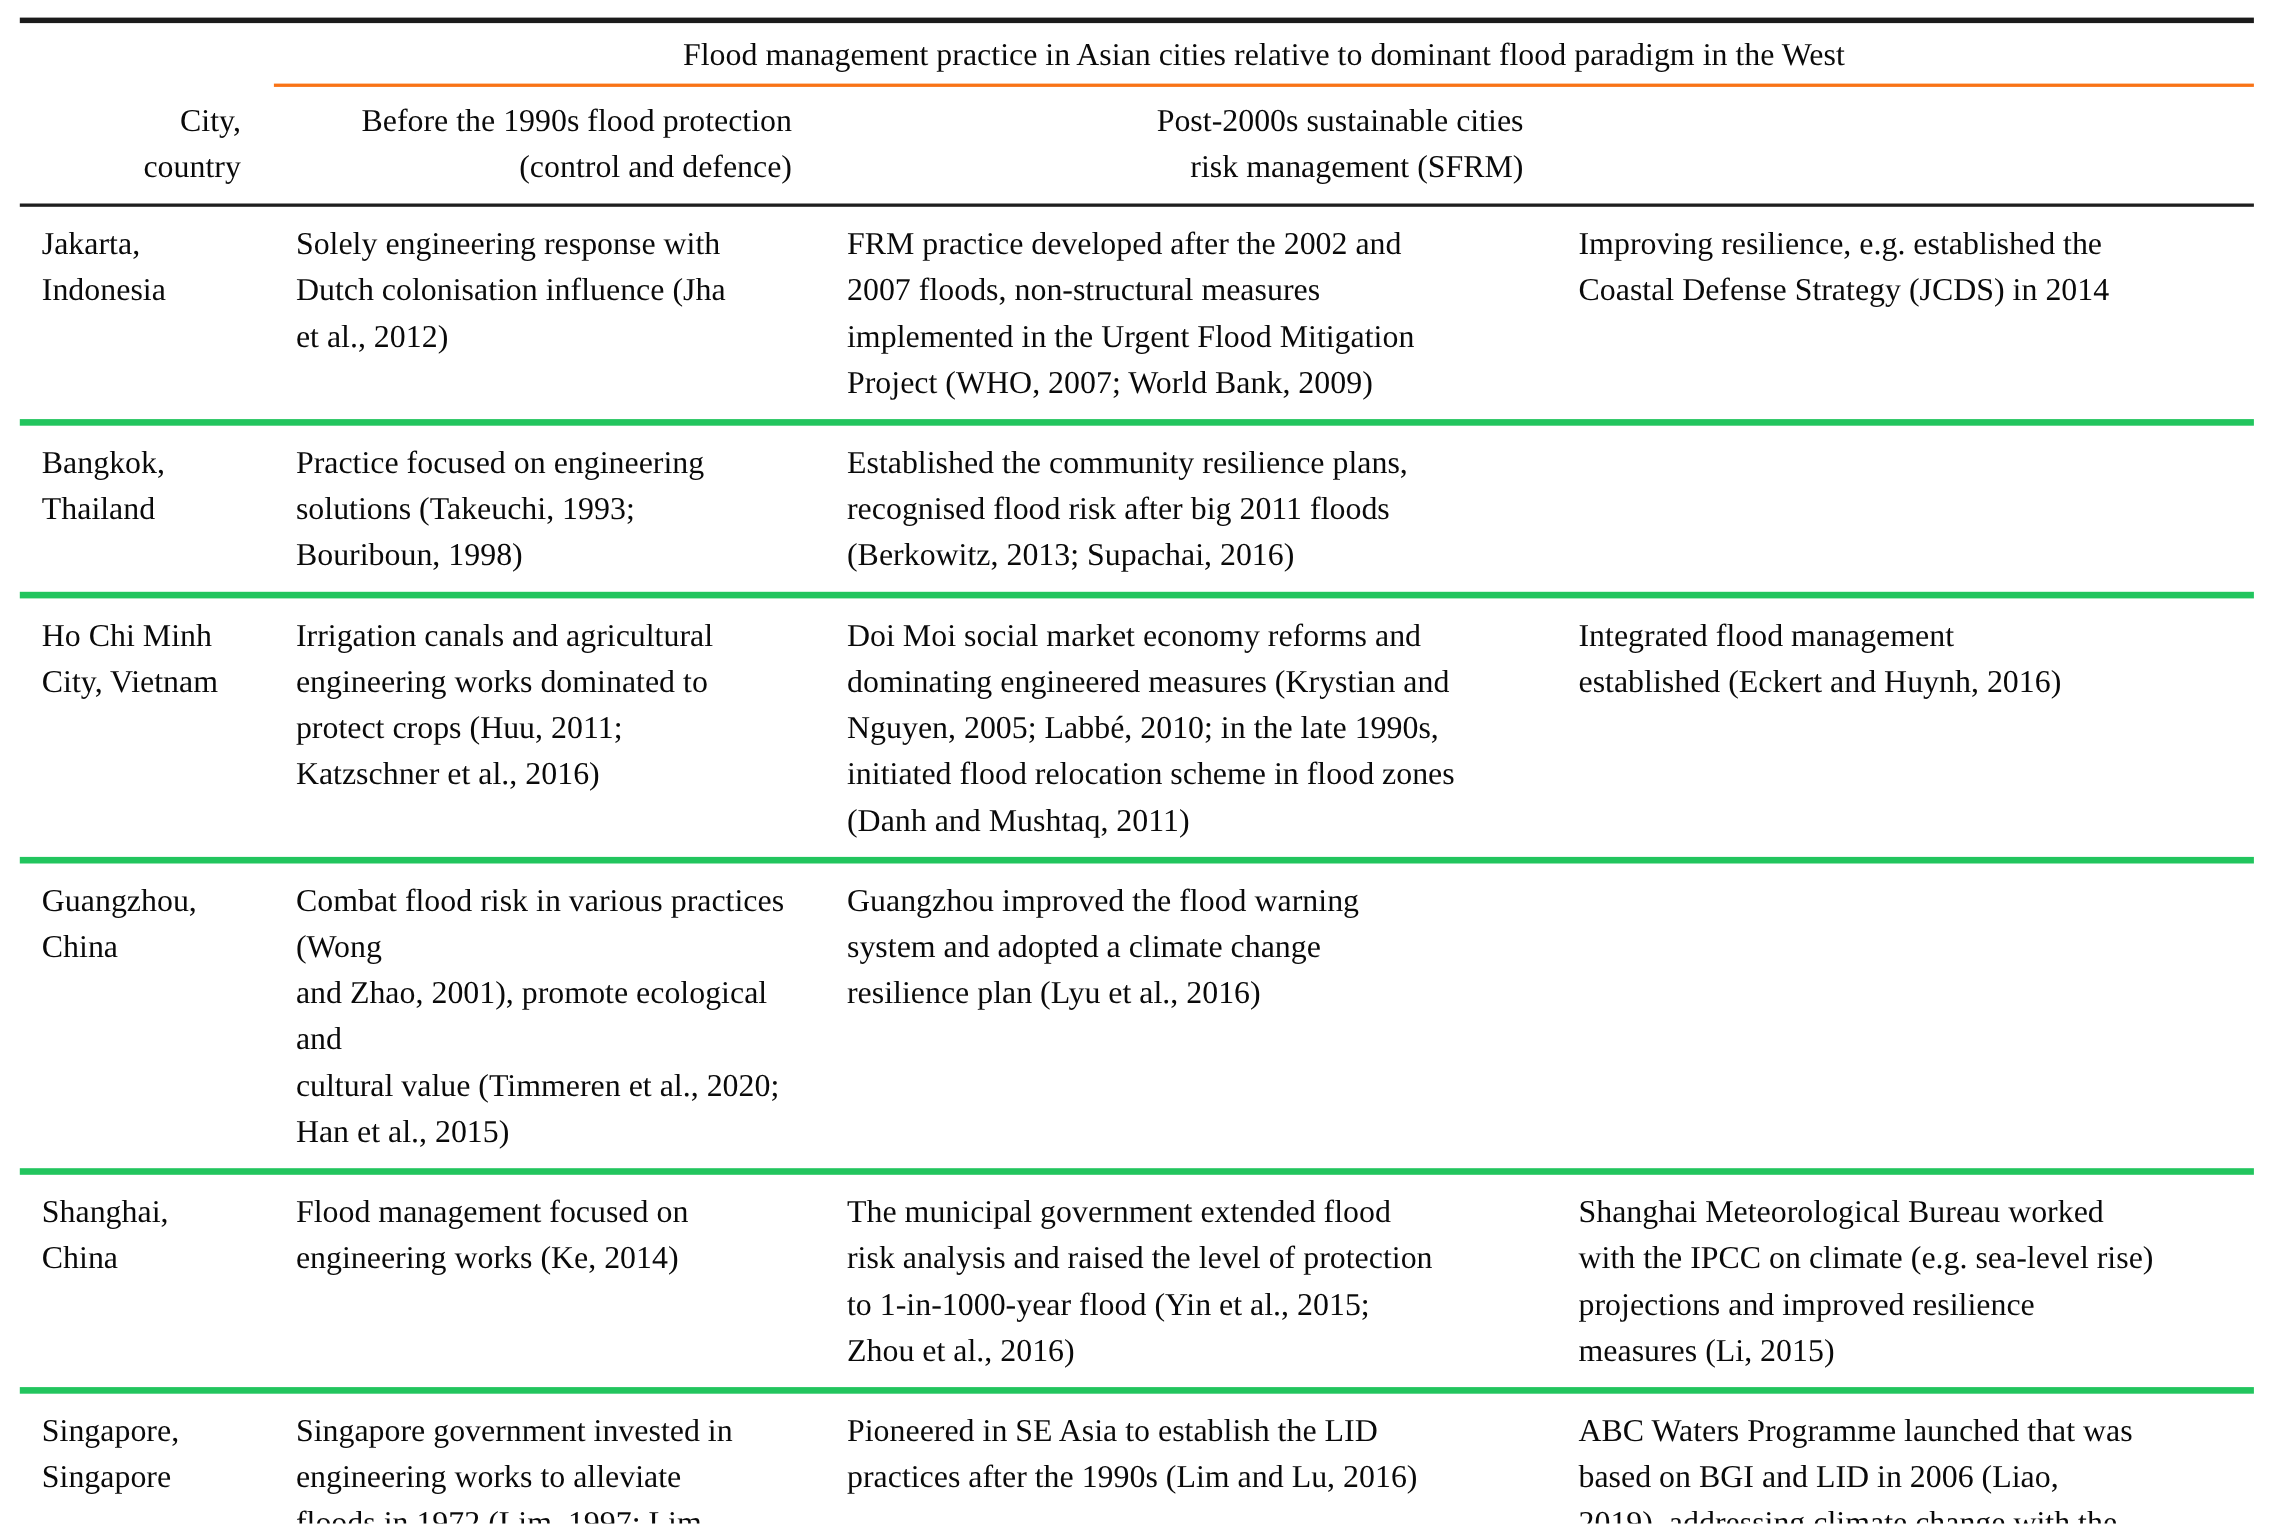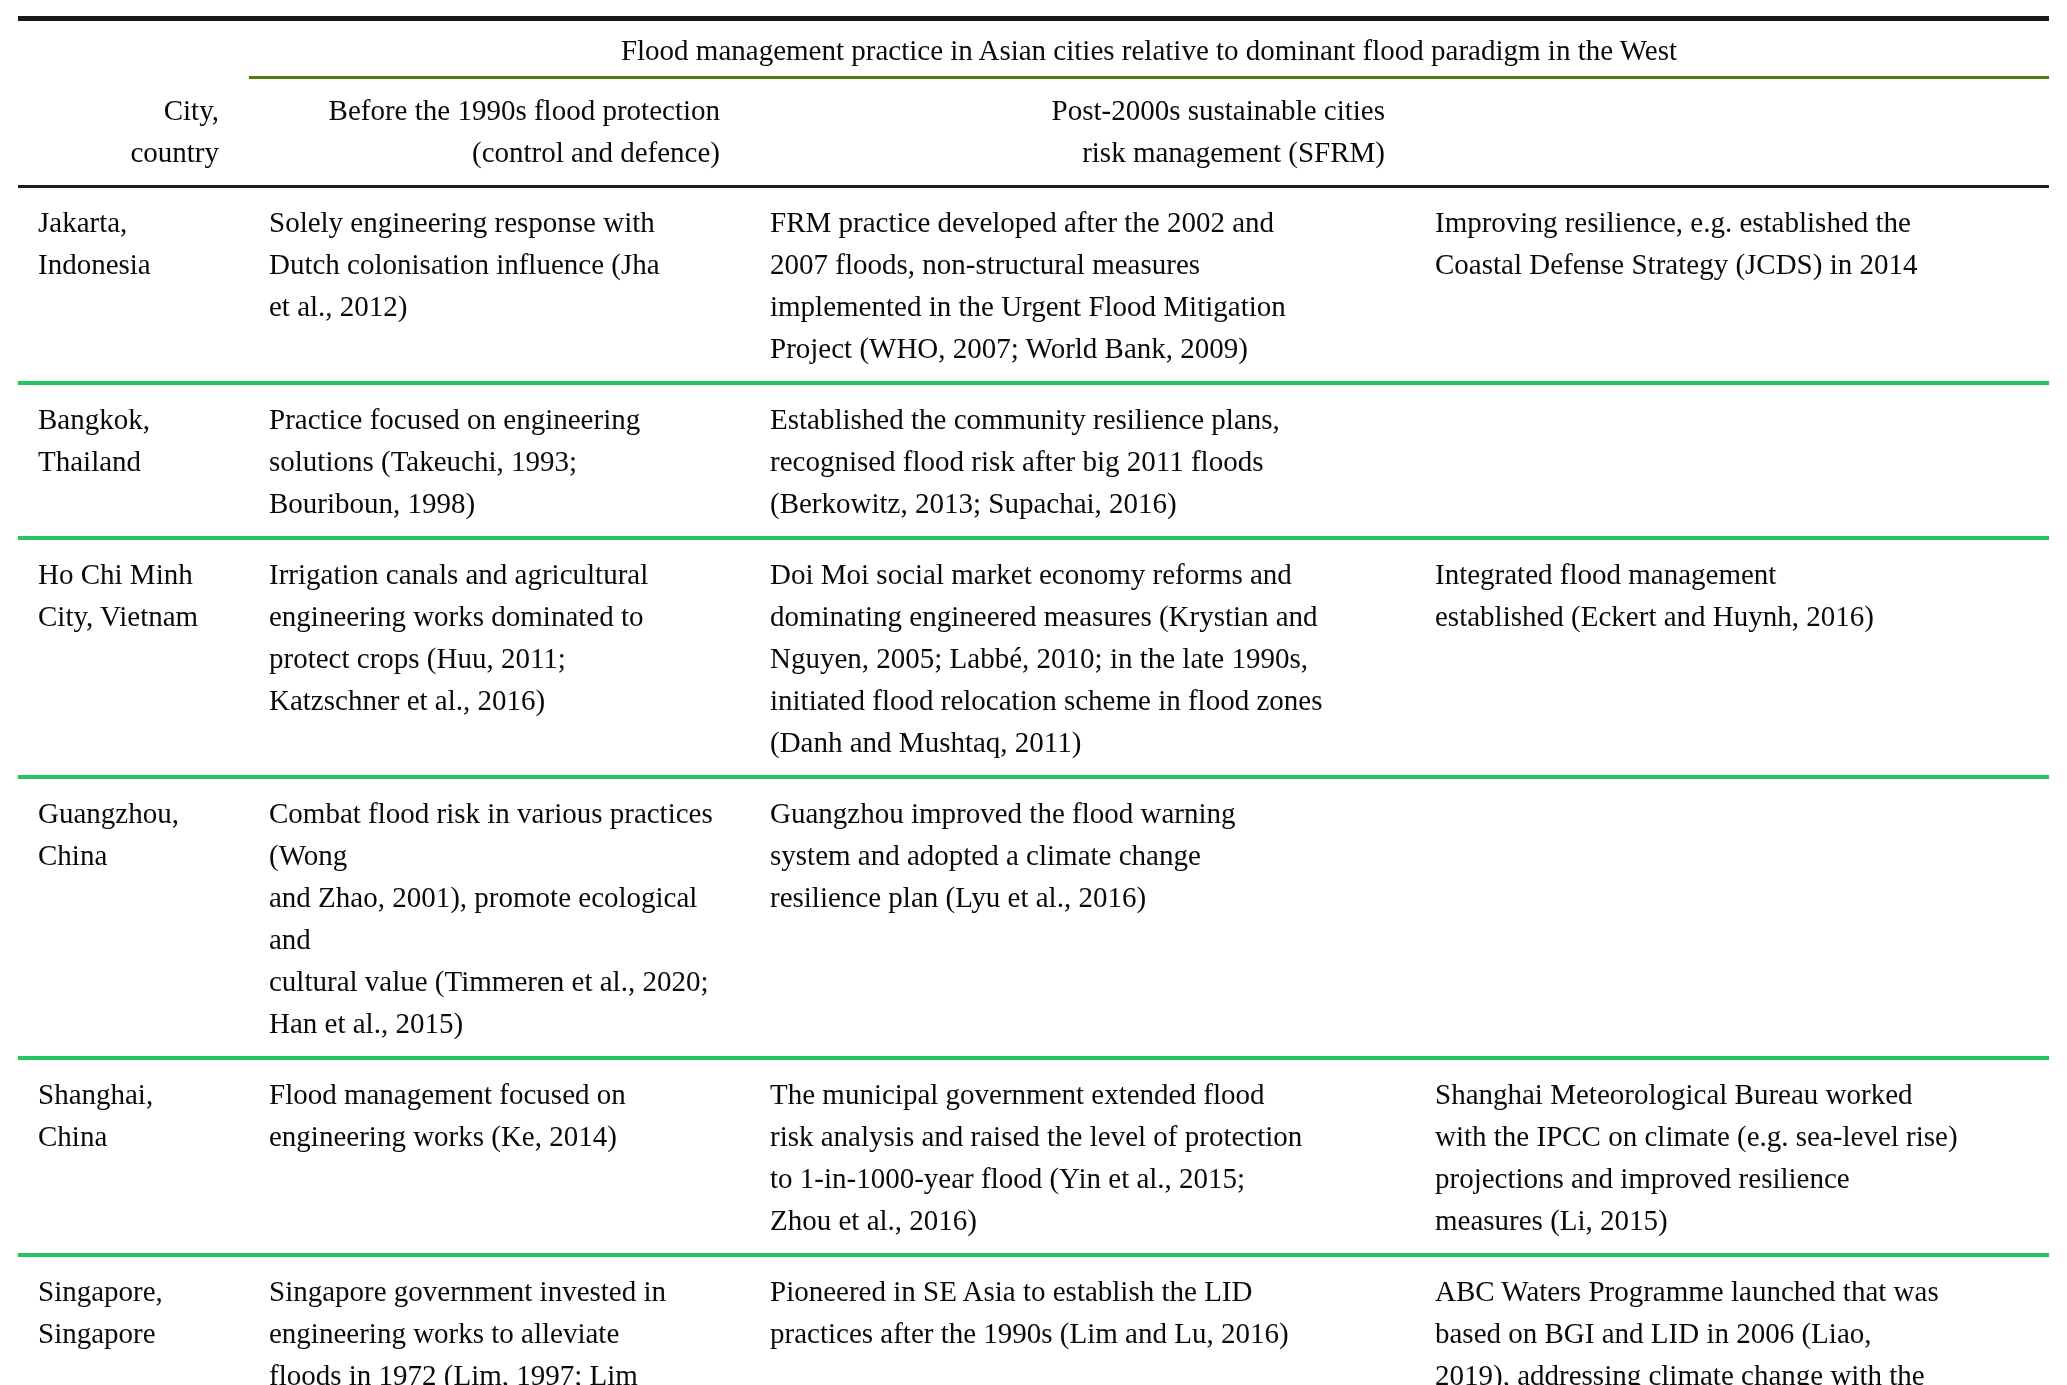--- a/index.html
+++ b/index.html
@@ -25,33 +25,33 @@
     display: grid;
     grid-template-columns: 231px 501px 665px 1fr;
   }
   .span-row {
     display: grid;
     grid-template-columns: 231px 1fr;
   }
   .span-cell {
     text-align: center;
     padding: 8px 10px 5px 10px;
-    border-bottom: 3px solid #4d7c0f;
+    border-bottom: 3px solid #f97316;
   }
   .header-row {
     border-bottom: 3px solid #1f1f1f;
   }
   .header-cell {
     padding: 10px 30px 12px 20px;
     white-space: pre-line;
     vertical-align: top;
     text-align: right;
   }
   .body-row {
-    border-bottom: 4px solid #22c55e;
+    border-bottom: 6px solid #22c55e;
   }
   .body-row:last-child {
     border-bottom: none;
   }
   .cell {
     padding: 13px 28px 12px 20px;
     white-space: pre-line;
   }
 </style>
 </head>

